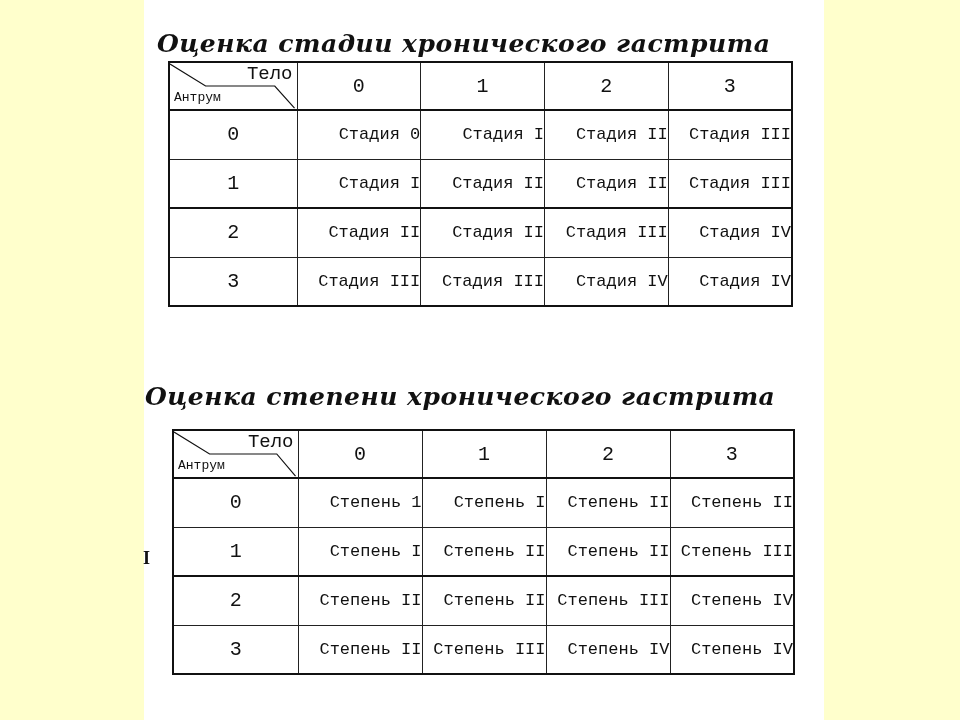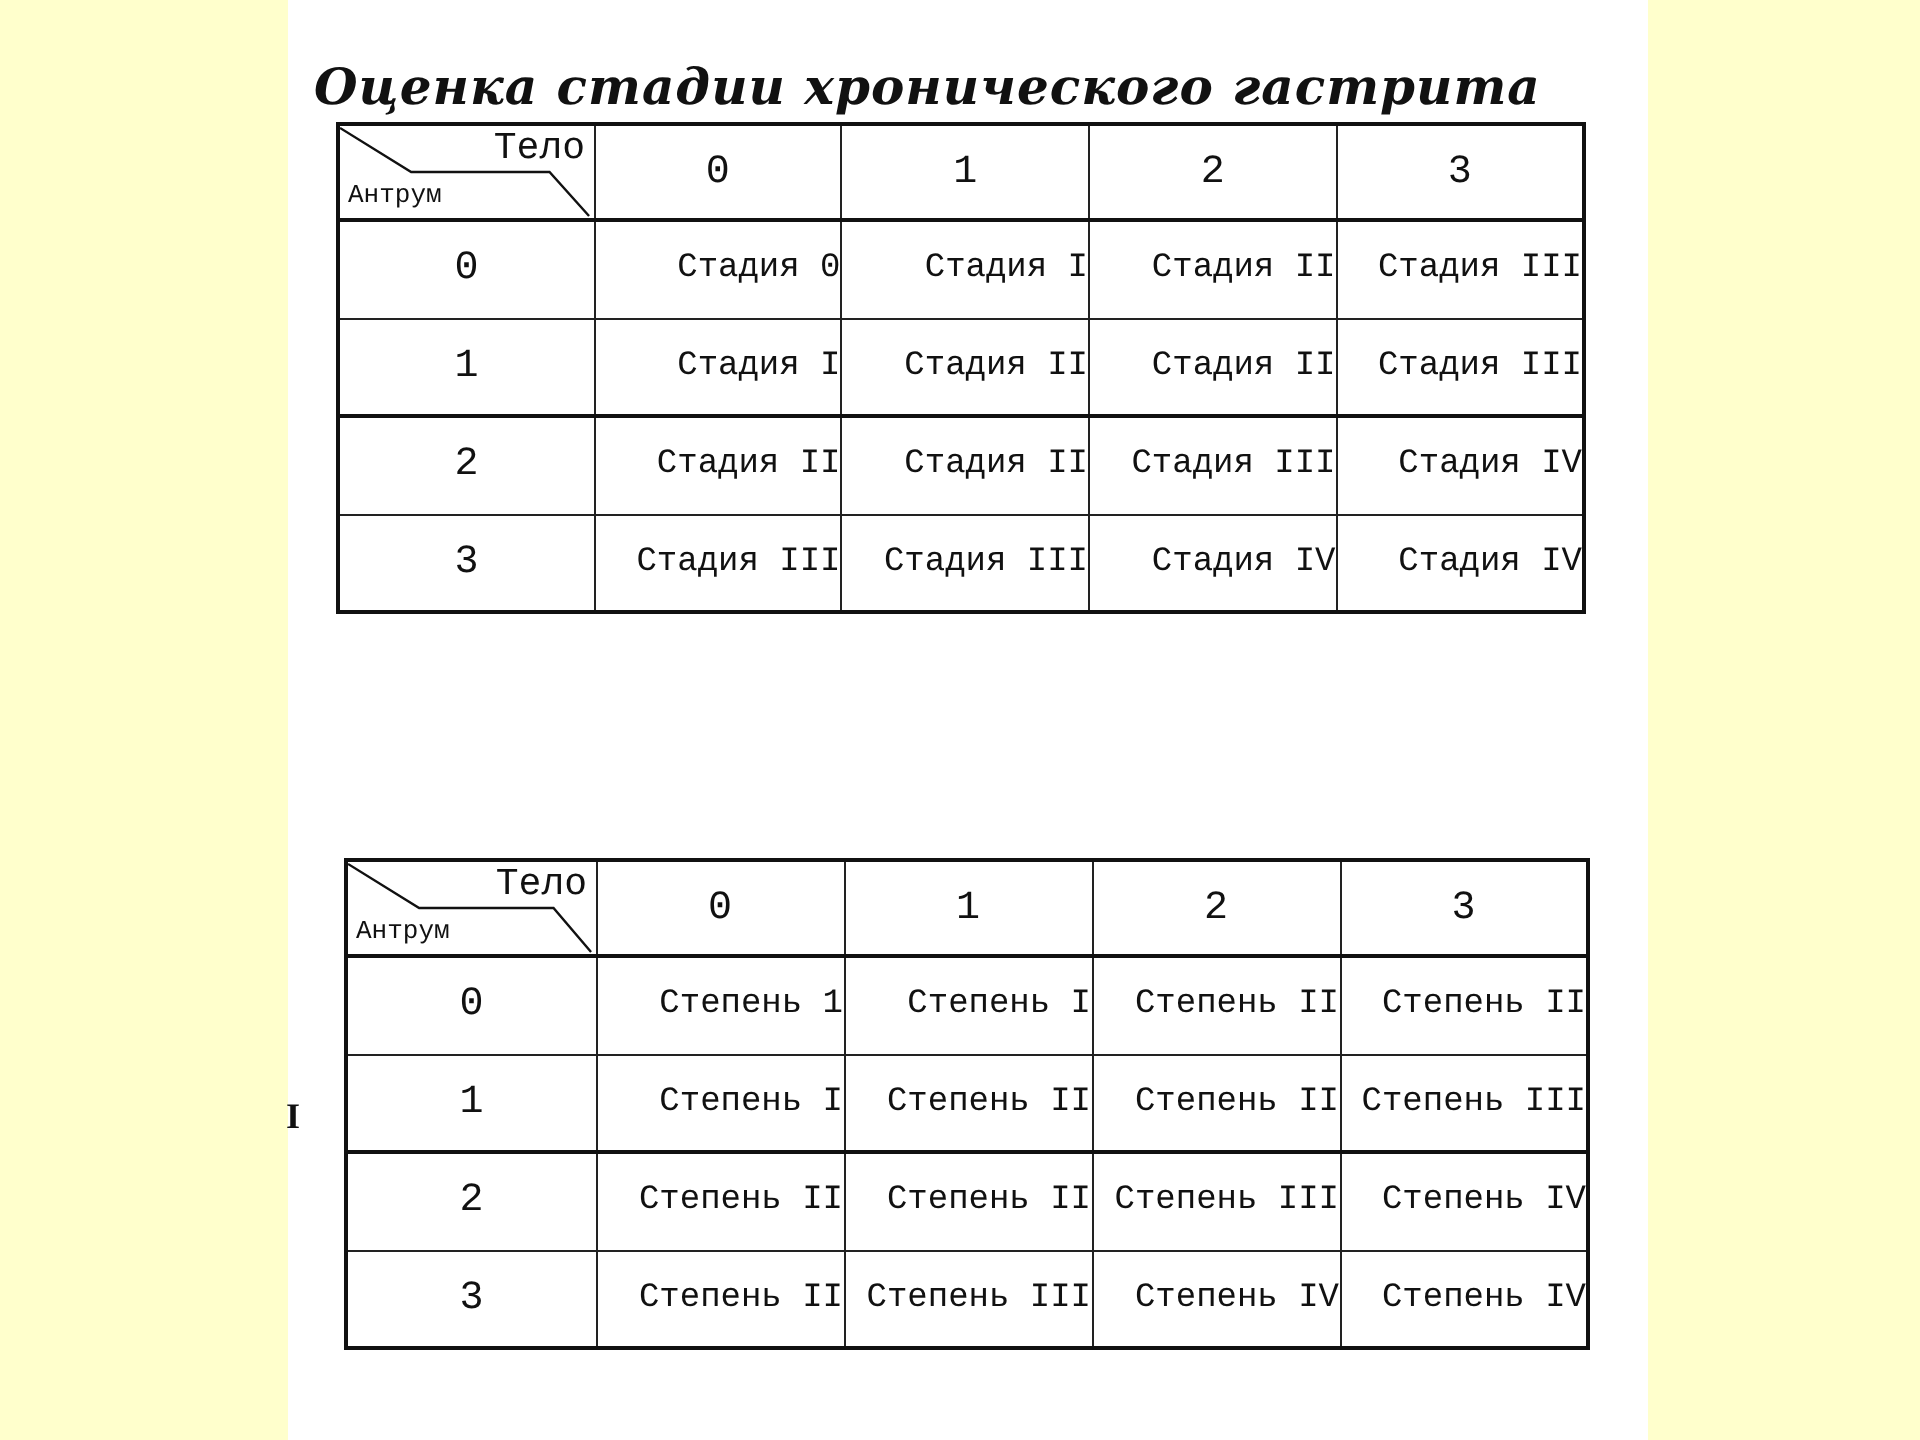--- a/index.html
+++ b/index.html
@@ -106,20 +106,21 @@
     <tr>
       <td class="rowh">3</td>
       <td class="cell">Стадия III</td>
       <td class="cell">Стадия III</td>
       <td class="cell">Стадия IV</td>
       <td class="cell">Стадия IV</td>
     </tr>
   </tbody>
     </table>
 
+  <div class="title t2">Оценка степени хронического гастрита</div>
 
   <table class="grid g2">
     <colgroup>
         <col style="width:125px">
         <col>
         <col>
         <col>
         <col>
       </colgroup>
     <tbody>

